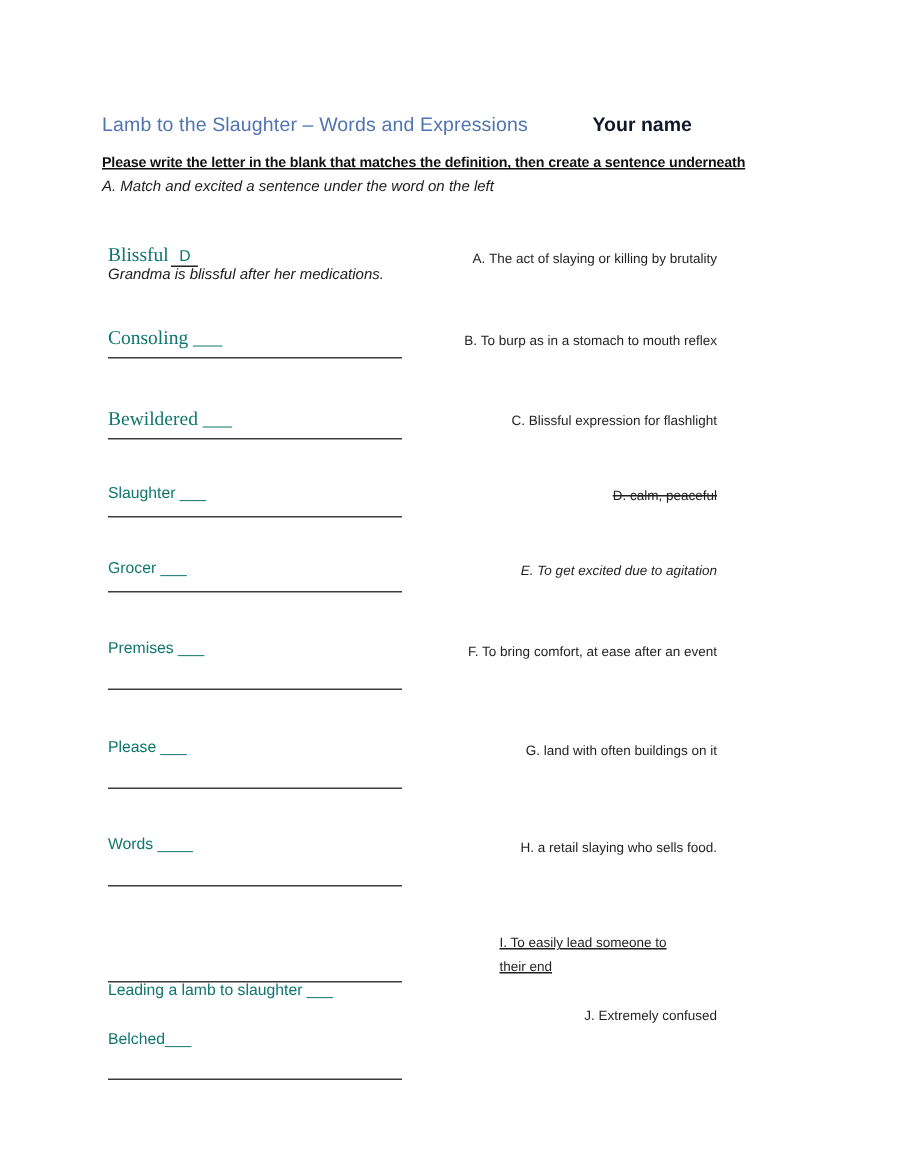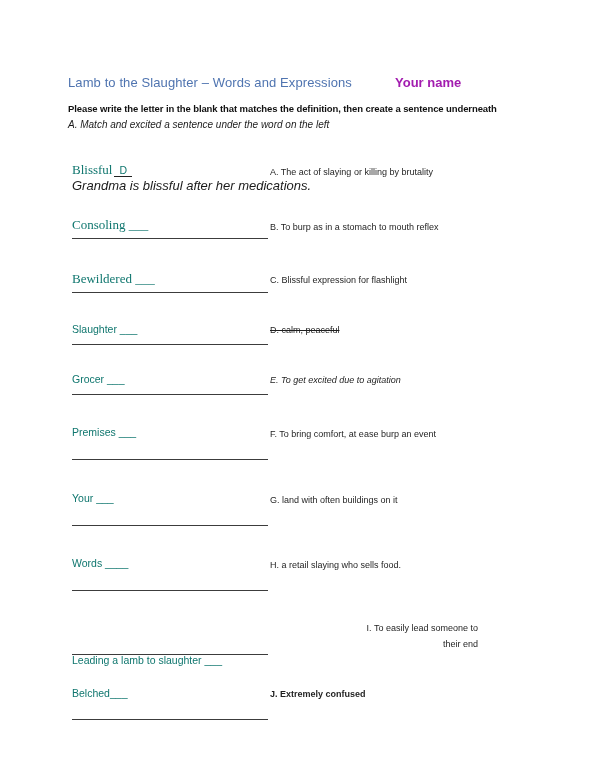--- a/index.html
+++ b/index.html
@@ -25,20 +25,21 @@
   .name-field {
     left: 395px; top: 37px;
     font-size: 13px;
     font-weight: 600;
   }
   .instr-main {
     left: 68px; top: 65px;
     font-size: 9.5px;
     font-weight: 700;
     letter-spacing: -0.1px;
+    text-decoration: underline;
     color: #111111;
     white-space: nowrap;
   }
   .instr-sub {
     left: 68px; top: 81px;
     font-size: 10px;
     font-style: italic;
     color: #1c1c1c;
     white-space: nowrap;
   }
@@ -58,56 +59,57 @@
     display: inline-block;
     border-bottom: 1px solid #222222;
     padding: 0 5px;
     margin-left: 2px;
     font-family: "Liberation Sans", sans-serif;
     font-size: 10.5px;
   }
   .sentence {
     position: absolute;
     left: 72px;
-    font-size: 13px;
+    font-size: 10px;
     font-style: italic;
     color: #1a1a1a;
     white-space: nowrap;
   }
   .write-line {
     position: absolute;
     left: 72px;
     width: 196px;
     height: 0;
     border-bottom: 1px solid #3c3c3c;
   }
   .def {
     position: absolute;
     left: 270px;
     width: 208px;
-    text-align: left;
+    text-align: right;
     font-size: 9px;
     line-height: 16px;
     color: #1f1f1f;
     white-space: nowrap;
   }
   .def.struck { text-decoration: line-through; }
   .def.align-left {
-    text-align: right;
+    text-align: left;
     padding-left: 63px;
     width: 145px;
     white-space: pre-line;
+    text-decoration: underline;
   }
 </style>
 </head>
 <body>
 
 <div class="page">
   <h1 class="abs doc-title" id="doc-title" style="color: rgb(79, 116, 176);">Lamb to the Slaughter – Words and Expressions</h1>
-  <div class="abs name-field" id="name-field" style="color: #a21caf;">Your name</div>
+  <div class="abs name-field" id="name-field" style="color: #0f172a;">Your name</div>
 
   <div class="abs instr-main">Please write the letter in the blank that matches the definition, then create a sentence underneath</div>
   <div class="abs instr-sub">A. Match and excited a sentence under the word on the left</div>
 
   <div id="rows">
       <div class="word-line serif" style="top: 124px;"><span>Blissful</span><span class="answer">D</span></div>
       <div class="sentence" style="top: 140px;">Grandma is blissful after her medications.</div>
       <div class="def" style="top: 126px;">A. The act of slaying or killing by brutality</div>
       <div class="word-line serif" style="top: 179px;"><span>Consoling</span><span> ___</span></div>
       <div class="write-line" style="top: 200px;"></div>
@@ -116,28 +118,28 @@
       <div class="write-line" style="top: 254px;"></div>
       <div class="def" style="top: 234px;">C. Blissful expression for flashlight</div>
       <div class="word-line" style="top: 285px;"><span>Slaughter</span><span> ___</span></div>
       <div class="write-line" style="top: 306px;"></div>
       <div class="def struck" style="top: 284px;">D. calm, peaceful</div>
       <div class="word-line" style="top: 335px;"><span>Grocer</span><span> ___</span></div>
       <div class="write-line" style="top: 356px;"></div>
       <div class="def" style="top: 334px; font-style: italic;">E. To get excited due to agitation</div>
       <div class="word-line" style="top: 388px;"><span>Premises</span><span> ___</span></div>
       <div class="write-line" style="top: 421px;"></div>
-      <div class="def" style="top: 388px;">F. To bring comfort, at ease burp an event</div>
-      <div class="word-line" style="top: 454px;"><span>Your</span><span> ___</span></div>
+      <div class="def" style="top: 388px;">F. To bring comfort, at ease after an event</div>
+      <div class="word-line" style="top: 454px;"><span>Please</span><span> ___</span></div>
       <div class="write-line" style="top: 487px;"></div>
       <div class="def" style="top: 454px;">G. land with often buildings on it</div>
       <div class="word-line" style="top: 519px;"><span>Words</span><span> ____</span></div>
       <div class="write-line" style="top: 552px;"></div>
       <div class="def" style="top: 519px;">H. a retail slaying who sells food.</div>
       <div class="word-line" style="top: 616px;"><span>Leading a lamb to slaughter</span><span> ___</span></div>
       <div class="write-line" style="top: 616px;"></div>
       <div class="def align-left" style="top: 582px;">I. To easily lead someone to
 their end</div>
       <div class="word-line" style="top: 649px;"><span>Belched</span><span>___</span></div>
       <div class="write-line" style="top: 681px;"></div>
-      <div class="def" style="top: 648px; font-weight: bold;">J. Extremely confused</div>
+      <div class="def" style="top: 631px;">J. Extremely confused</div>
     </div>
 </div>
 
 </body></html>

